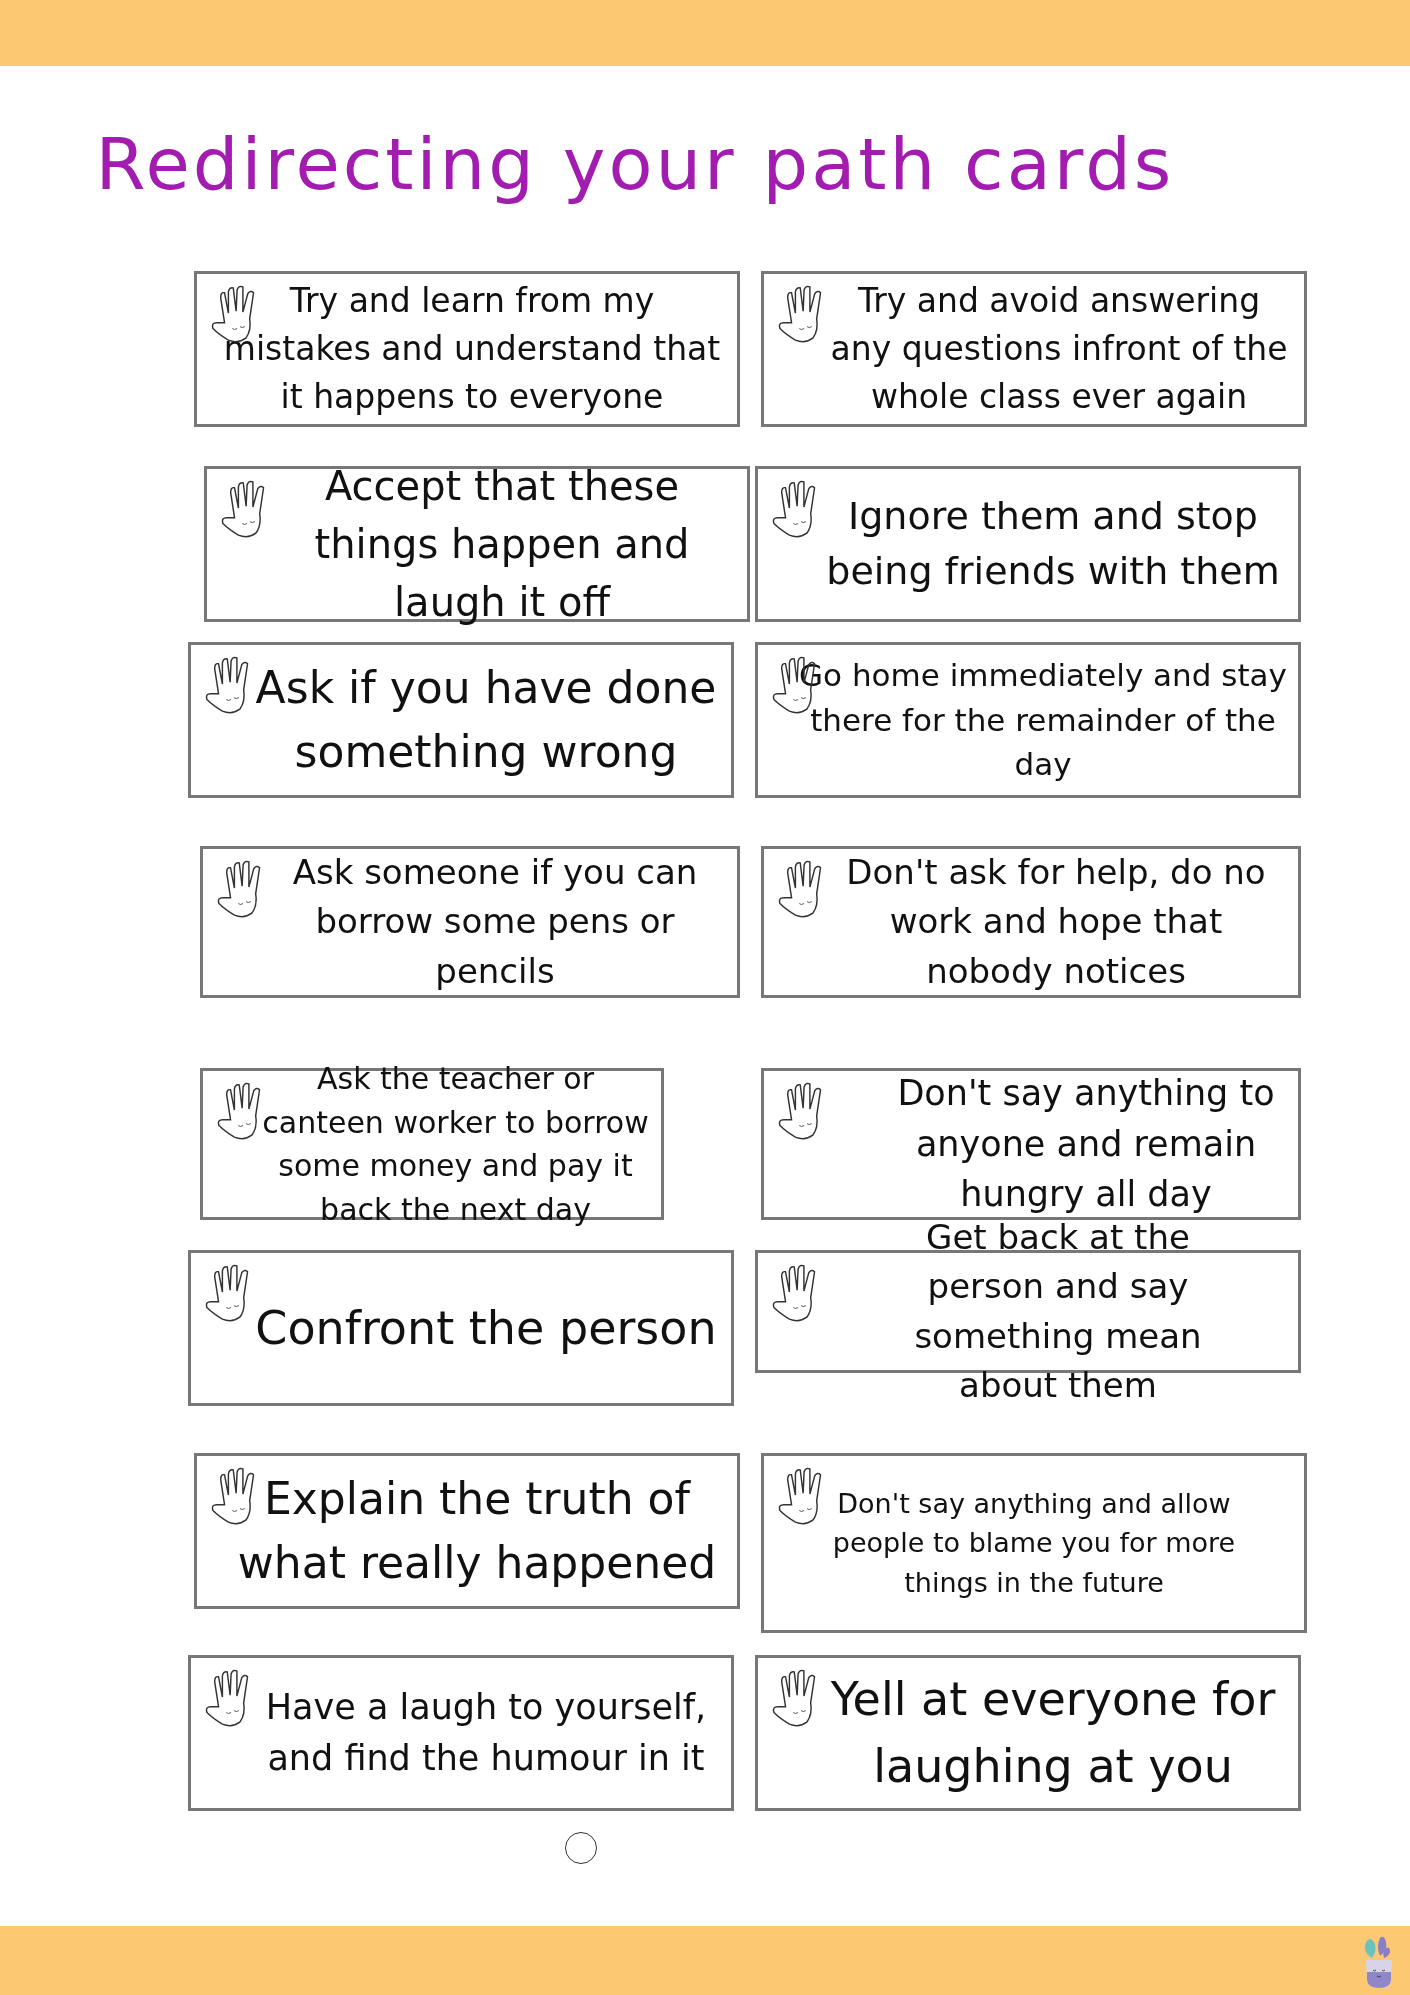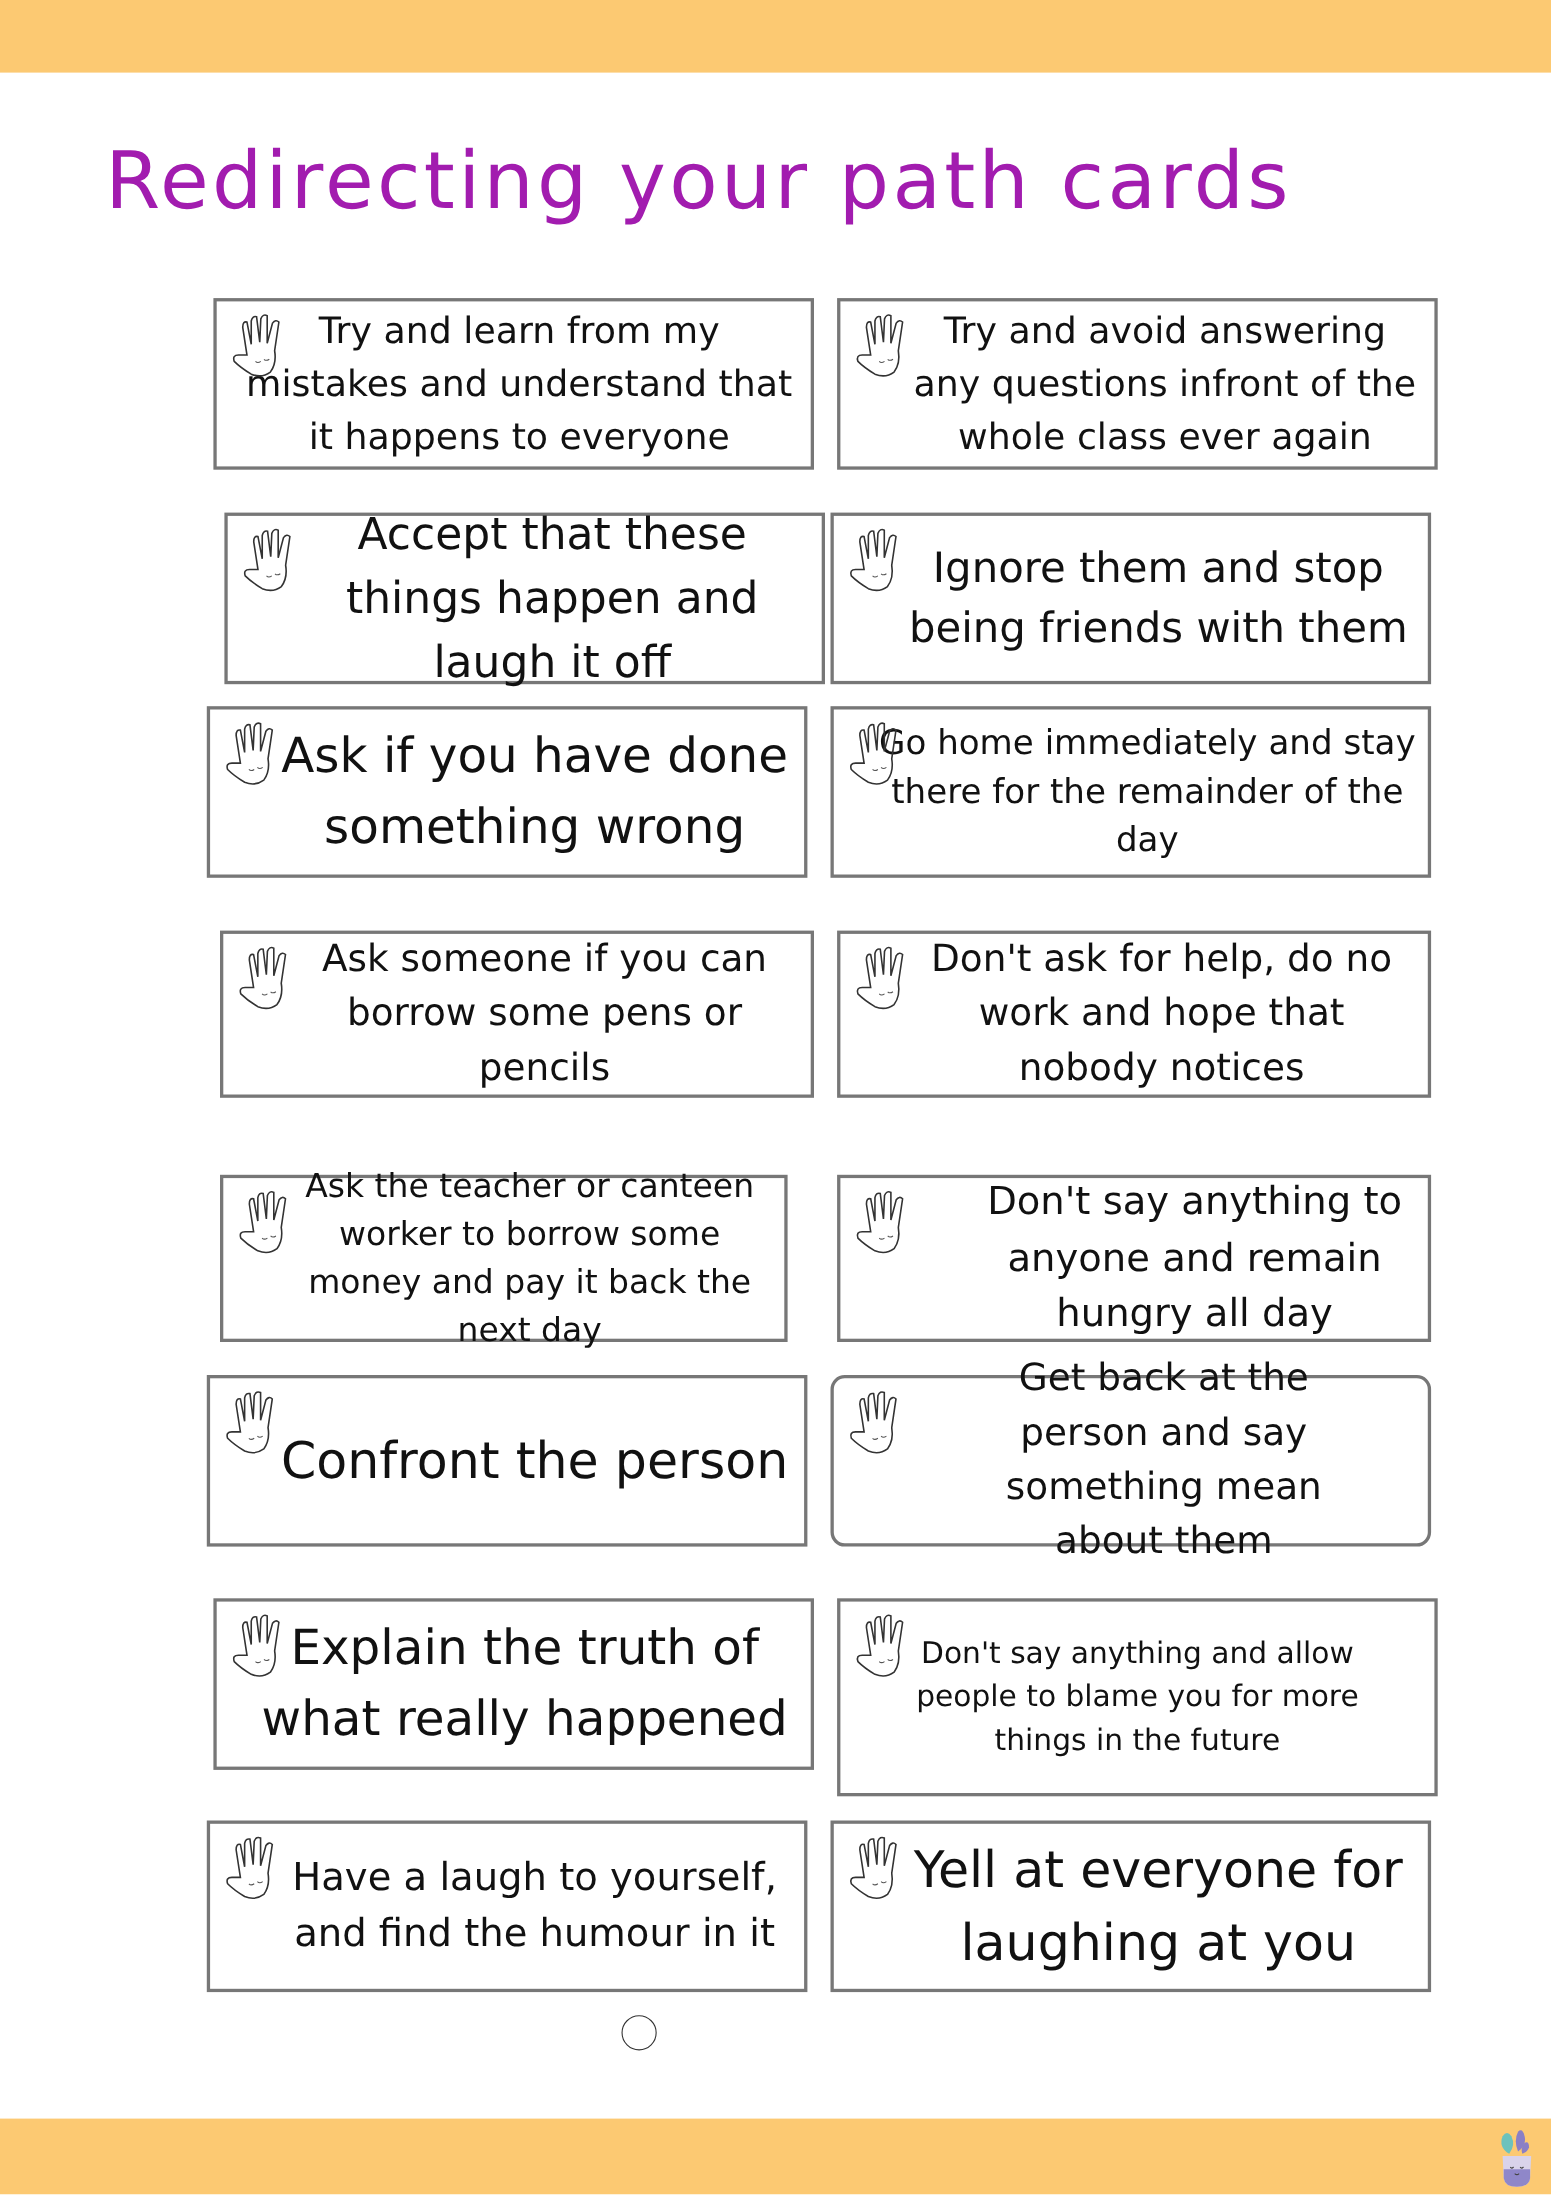--- a/index.html
+++ b/index.html
@@ -78,21 +78,21 @@
   <div class="txt" style="font-size:34px;">Ask someone if you can borrow some pens or pencils</div>
 </div>
 <div class="card" style="left:713px;top:846px;width:540px;height:152px;">
   <svg class="hand" viewBox="0 0 60 64">
       <path d="M14 40 L10 14 Q10 8 14 9 L18 30 L18 8 Q19 3 23 4 L26 28 L27 6 Q29 1 33 3 L33 29 L38 10 Q41 6 44 9 L40 36 Q42 48 36 56 Q28 62 18 58 Q8 52 2 46 Q0 40 6 40 Z" fill="none" stroke="#333" stroke-width="1.5"></path>
       <path d="M22 46 Q24 48 27 46 M30 44 Q32 46 35 44" fill="none" stroke="#555" stroke-width="1"></path>
     </svg>
   <div class="txt" style="font-size:34px;">Don't ask for help, do no work and hope that nobody notices</div>
 </div>
 
-<div class="card" style="left:152px;top:1068px;width:516px;height:152px;padding-left:37px;">
+<div class="card" style="left:152px;top:1068px;width:464px;height:152px;padding-left:37px;">
   <svg class="hand" viewBox="0 0 60 64">
       <path d="M14 40 L10 14 Q10 8 14 9 L18 30 L18 8 Q19 3 23 4 L26 28 L27 6 Q29 1 33 3 L33 29 L38 10 Q41 6 44 9 L40 36 Q42 48 36 56 Q28 62 18 58 Q8 52 2 46 Q0 40 6 40 Z" fill="none" stroke="#333" stroke-width="1.5"></path>
       <path d="M22 46 Q24 48 27 46 M30 44 Q32 46 35 44" fill="none" stroke="#555" stroke-width="1"></path>
     </svg>
   <div class="txt" style="font-size:30px;padding-left:20px;">Ask the teacher or canteen worker to borrow some money and pay it back the next day</div>
 </div>
 <div class="card" style="left:713px;top:1068px;width:540px;height:152px;">
   <svg class="hand" viewBox="0 0 60 64">
       <path d="M14 40 L10 14 Q10 8 14 9 L18 30 L18 8 Q19 3 23 4 L26 28 L27 6 Q29 1 33 3 L33 29 L38 10 Q41 6 44 9 L40 36 Q42 48 36 56 Q28 62 18 58 Q8 52 2 46 Q0 40 6 40 Z" fill="none" stroke="#333" stroke-width="1.5"></path>
       <path d="M22 46 Q24 48 27 46 M30 44 Q32 46 35 44" fill="none" stroke="#555" stroke-width="1"></path>
@@ -100,21 +100,21 @@
   <div class="txt" style="font-size:35px;padding-left:120px;">Don't say anything to anyone and remain hungry all day</div>
 </div>
 
 <div class="card" style="left:140px;top:1250px;width:546px;height:156px;">
   <svg class="hand" viewBox="0 0 60 64">
       <path d="M14 40 L10 14 Q10 8 14 9 L18 30 L18 8 Q19 3 23 4 L26 28 L27 6 Q29 1 33 3 L33 29 L38 10 Q41 6 44 9 L40 36 Q42 48 36 56 Q28 62 18 58 Q8 52 2 46 Q0 40 6 40 Z" fill="none" stroke="#333" stroke-width="1.5"></path>
       <path d="M22 46 Q24 48 27 46 M30 44 Q32 46 35 44" fill="none" stroke="#555" stroke-width="1"></path>
     </svg>
   <div class="txt" style="font-size:46px;">Confront the person</div>
 </div>
-<div class="card" style="left:707px;top:1250px;width:546px;height:156px;border-radius:13px;">
+<div class="card" style="left:707px;top:1250px;width:546px;height:123px;">
   <svg class="hand" viewBox="0 0 60 64">
       <path d="M14 40 L10 14 Q10 8 14 9 L18 30 L18 8 Q19 3 23 4 L26 28 L27 6 Q29 1 33 3 L33 29 L38 10 Q41 6 44 9 L40 36 Q42 48 36 56 Q28 62 18 58 Q8 52 2 46 Q0 40 6 40 Z" fill="none" stroke="#333" stroke-width="1.5"></path>
       <path d="M22 46 Q24 48 27 46 M30 44 Q32 46 35 44" fill="none" stroke="#555" stroke-width="1"></path>
     </svg>
   <div class="txt" style="font-size:34px;padding-left:110px;padding-right:50px;">Get back at the person and say something mean about them</div>
 </div>
 
 <div class="card" style="left:146px;top:1453px;width:546px;height:156px;">
   <svg class="hand" viewBox="0 0 60 64">
       <path d="M14 40 L10 14 Q10 8 14 9 L18 30 L18 8 Q19 3 23 4 L26 28 L27 6 Q29 1 33 3 L33 29 L38 10 Q41 6 44 9 L40 36 Q42 48 36 56 Q28 62 18 58 Q8 52 2 46 Q0 40 6 40 Z" fill="none" stroke="#333" stroke-width="1.5"></path>

